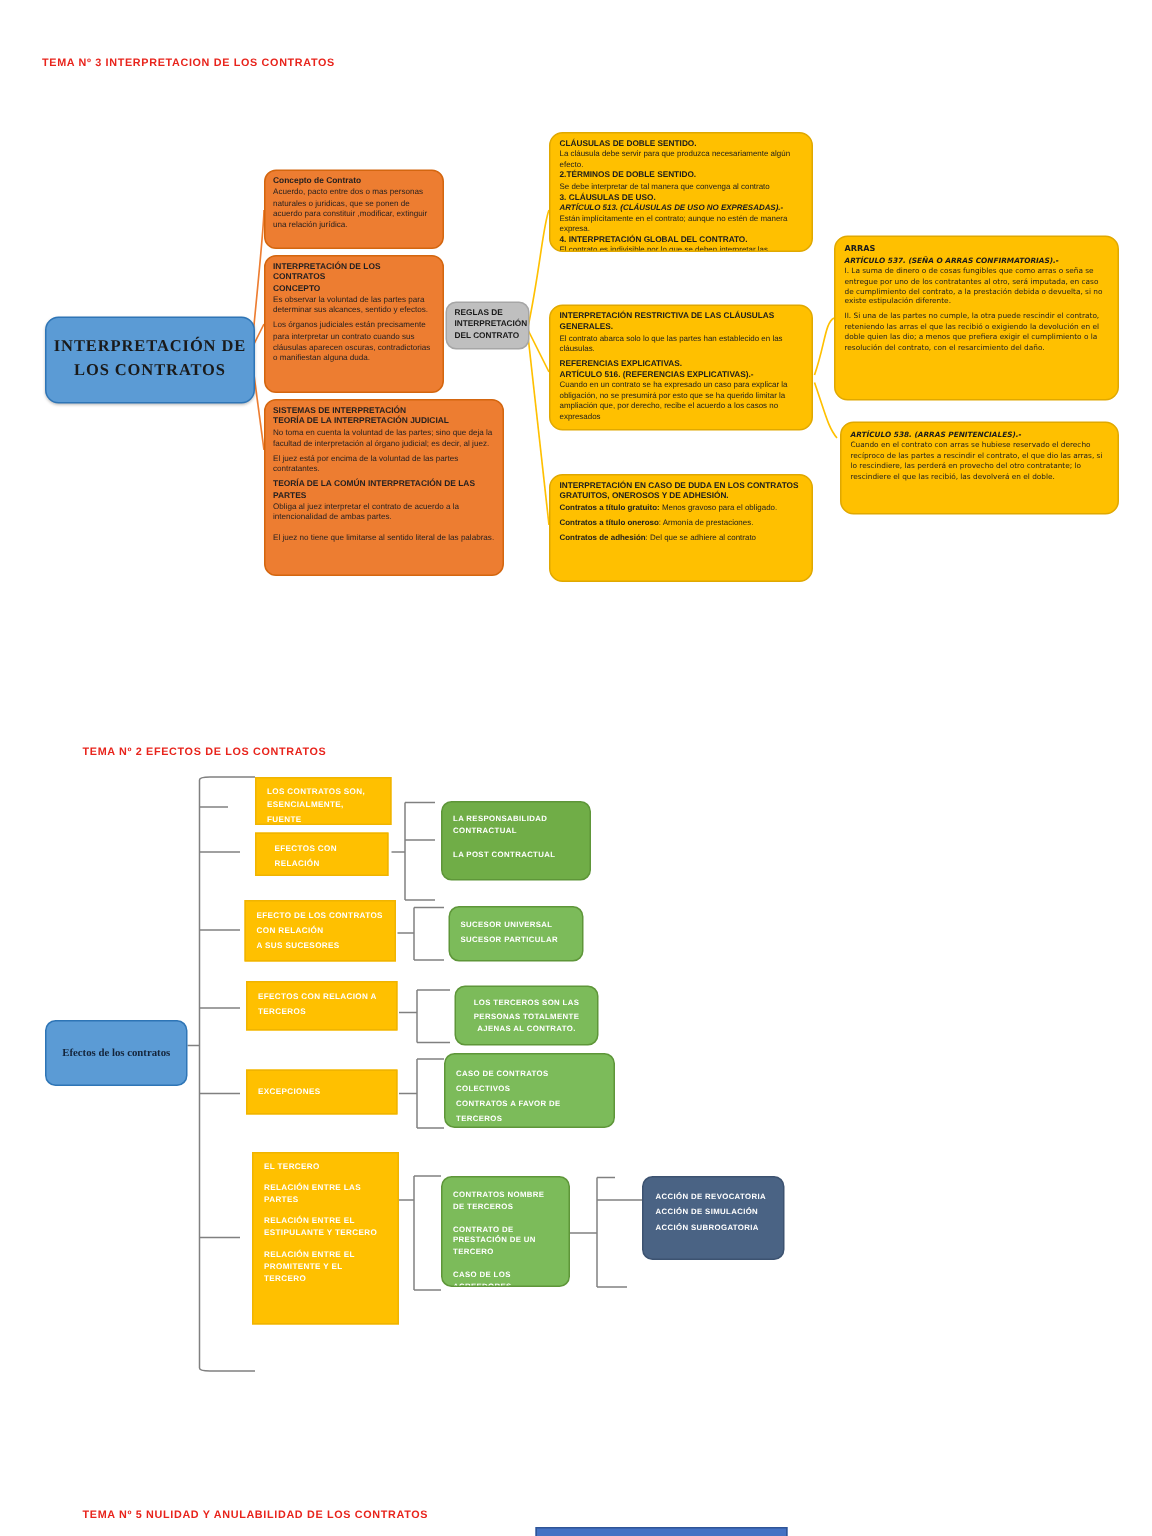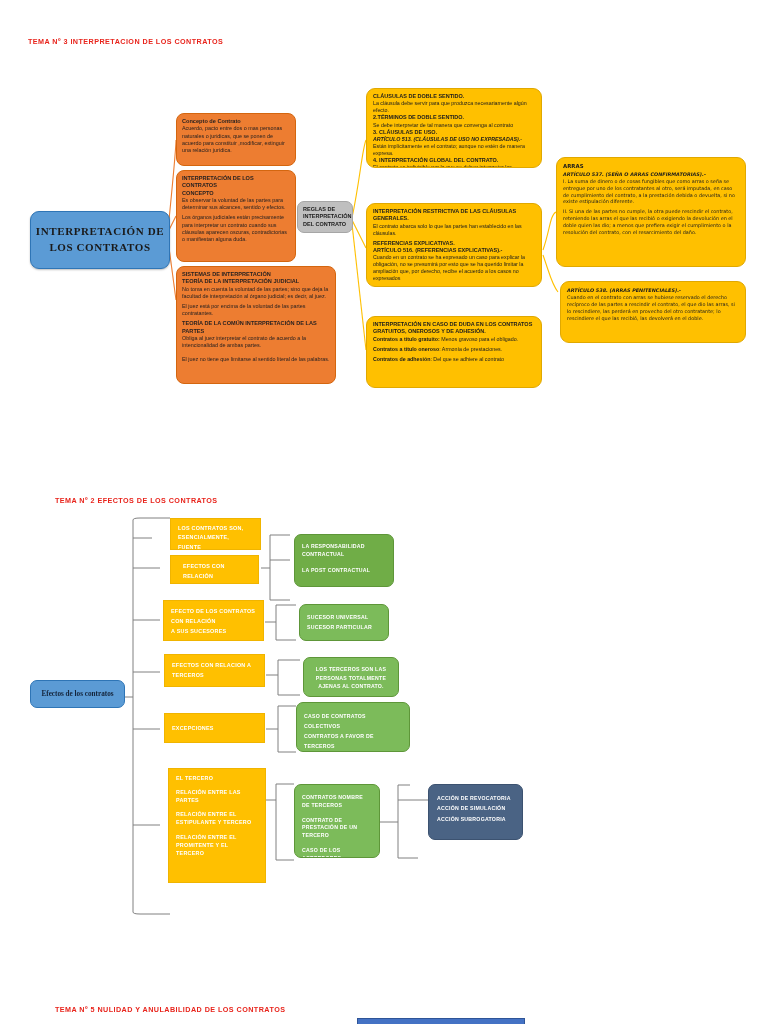--- a/index.html
+++ b/index.html
@@ -265,21 +265,21 @@
     <path d="M276,784 L294,784" stroke="#808080" stroke-width="1" fill="none"></path>
     <path d="M276,860 L294,860" stroke="#808080" stroke-width="1" fill="none"></path>
 
     <path d="M398,785 L398,858" stroke="#808080" stroke-width="1" fill="none"></path>
     <path d="M398,785 L410,785" stroke="#808080" stroke-width="1" fill="none"></path>
     <path d="M398,858 L418,858" stroke="#808080" stroke-width="1" fill="none"></path>
     <path d="M374,822 L398,822" stroke="#808080" stroke-width="1" fill="none"></path>
     <path d="M398,800 L430,800" stroke="#808080" stroke-width="1" fill="none"></path>
   </svg>
 
-  <div class="node d2-root" style="left:30px; top:680px; width:95px; height:28px;">Efectos de los contratos</div>
+  <div class="node d2-root" style="left:30px; top:680px; width:95px; height:44px;">Efectos de los contratos</div>
 
   <div class="node ybox" style="left:170px; top:518px; width:91px; height:32px; line-height:1.75;">
     <div>LOS CONTRATOS SON,</div>
     <div>ESENCIALMENTE, FUENTE</div>
 
   </div>
 
   <div class="node ybox" style="left:170px; top:555px; width:89px; height:29px; padding-left:12px;">
     <div>EFECTOS CON RELACIÓN</div>
     <div>A LAS PARTES</div>

